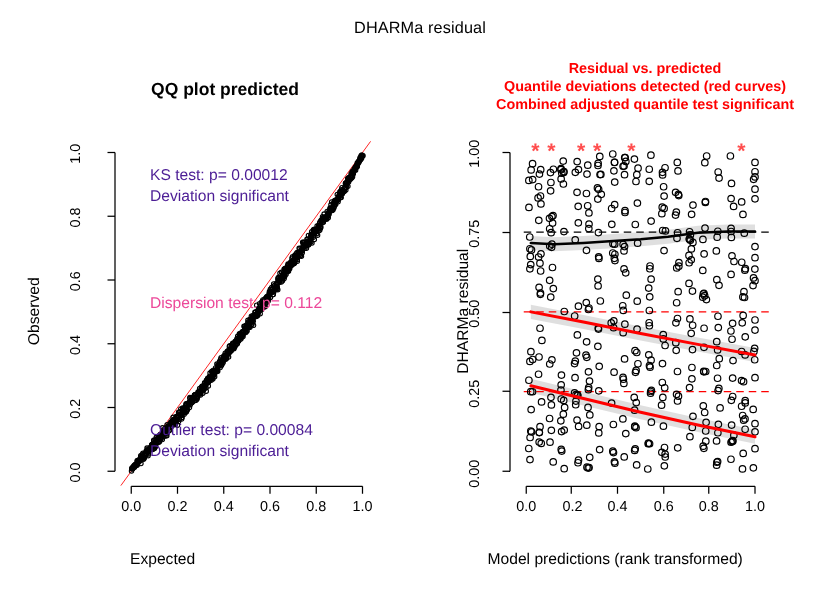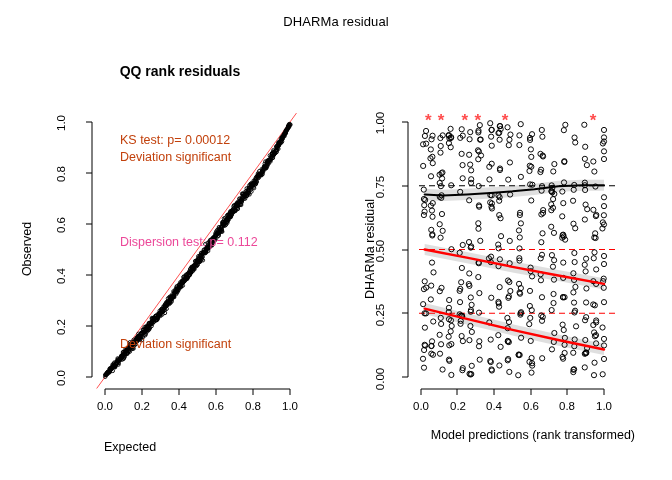--- a/index.html
+++ b/index.html
@@ -38,33 +38,33 @@
   }
   .ticklab{font-size:11.5px;color:#000;}
   .ytick{
     transform-origin:50% 50%;
     transform:rotate(-90deg);
     white-space:nowrap;text-align:center;
   }
 
   
   .annot{font-size:12.5px;line-height:16.5px;white-space:nowrap;}
-  .annot.red{color:#c2410c;}
+  .annot.red{color:#4c1d95;}
   .annot.blk{color:#ec4899;}
 
   svg{display:block;overflow:visible;}
 </style>
 </head>
 <body>
 
 <div id="root">
 
   <div class="abs" id="main-title">DHARMa residual</div>
 
-  <div class="abs" id="qq-title">QQ rank residuals</div>
+  <div class="abs" id="qq-title">QQ plot predicted</div>
 
   <div class="abs axlab ylab" style="left:-18px;top:242px;width:90px;">Observed</div>
 
   <div class="abs axlab" style="left:104px;top:440px;width:190px;">Expected</div>
 
   <div class="abs ticklab ytick" style="left:44px;top:117px;width:34px;">1.0</div>
   <div class="abs ticklab ytick" style="left:44px;top:168px;width:34px;">0.8</div>
   <div class="abs ticklab ytick" style="left:44px;top:219px;width:34px;">0.6</div>
   <div class="abs ticklab ytick" style="left:44px;top:270px;width:34px;">0.4</div>
   <div class="abs ticklab ytick" style="left:44px;top:321px;width:34px;">0.2</div>
@@ -1005,27 +1005,33 @@
   </svg>
 
   <div class="abs annot red" style="left:120px;top:132px;">
     <div>KS test: p= 0.00012</div>
     <div>Deviation  significant</div>
   </div>
   <div class="abs annot blk" style="left:120px;top:234px;">
     <div>Dispersion test: p= 0.112</div>
   </div>
   <div class="abs annot red" style="left:120px;top:336px;">
+    <div>Outlier test: p= 0.00084</div>
     <div>Deviation  significant</div>
   </div>
 
+  <div class="abs" id="res-title">
+    <div>Residual vs. predicted</div>
+    <div>Quantile deviations detected (red curves)</div>
+    <div>Combined adjusted quantile test significant</div>
+  </div>
 
   <div class="abs axlab ylab" style="left:305px;top:242px;width:130px;">DHARMa residual</div>
 
-  <div class="abs axlab" style="left:390px;top:428px;width:245px;text-align:right;">Model predictions (rank transformed)</div>
+  <div class="abs axlab" style="left:390px;top:440px;width:245px;text-align:left;">Model predictions (rank transformed)</div>
 
   <div class="abs ticklab ytick" style="left:358px;top:117px;width:44px;">1.00</div>
   <div class="abs ticklab ytick" style="left:358px;top:181px;width:44px;">0.75</div>
   <div class="abs ticklab ytick" style="left:358px;top:245px;width:44px;">0.50</div>
   <div class="abs ticklab ytick" style="left:358px;top:309px;width:44px;">0.25</div>
   <div class="abs ticklab ytick" style="left:358px;top:373px;width:44px;">0.00</div>
 
   <div class="abs ticklab" style="left:406px;top:400px;width:30px;text-align:center;">0.0</div>
   <div class="abs ticklab" style="left:443px;top:400px;width:30px;text-align:center;">0.2</div>
   <div class="abs ticklab" style="left:479px;top:400px;width:30px;text-align:center;">0.4</div>

